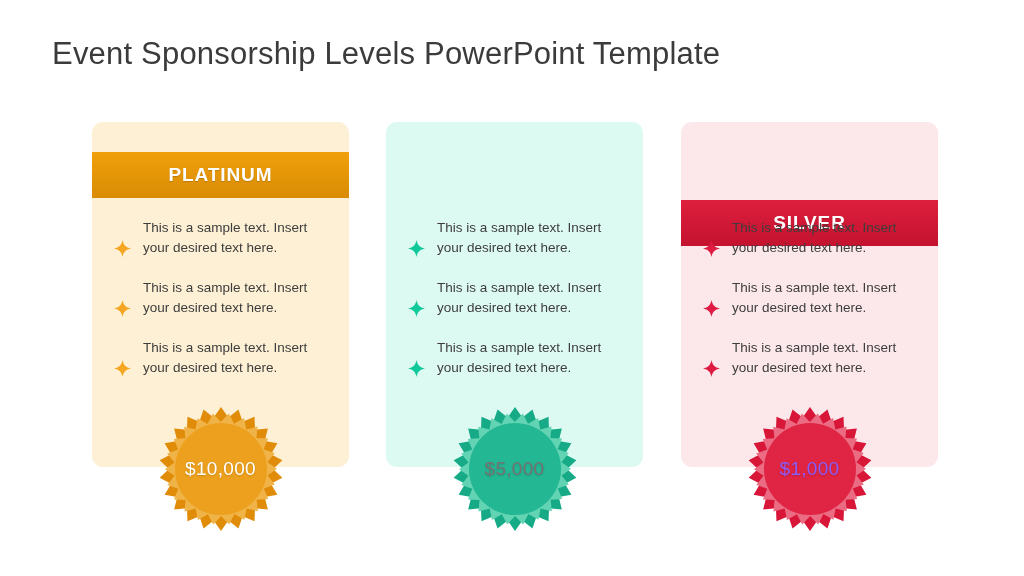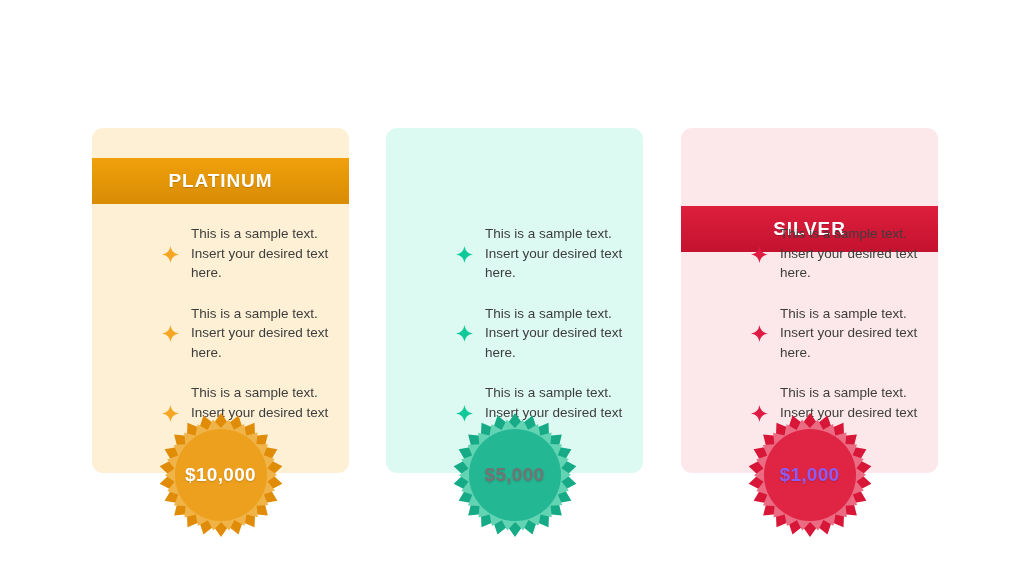--- a/index.html
+++ b/index.html
@@ -33,21 +33,21 @@
     font-weight: 400;
     color: #3b3b3b;
     letter-spacing: 0.2px;
     white-space: nowrap;
   }
 
   
   .cards {
     position: absolute;
     left: 0;
-    top: 128px;
+    top: 122px;
     width: 873px;
     height: 440px;
   }
   .card {
     position: absolute;
     top: 0;
     width: 257px;
     height: 345px;
     border-radius: 11px;
   }
@@ -82,25 +82,24 @@
 
   
   .bullets {
     position: absolute;
     left: 0;
     top: 96px;
     width: 100%;
   }
   .bullet-row {
     display: flex;
-    align-items: center;
+    align-items: flex-end;
     margin-bottom: 21px;
     padding-left: 22px;
     padding-right: 12px;
-    margin-left: 48px;
   }
   .bullet-icon {
     flex: 0 0 auto;
     width: 17px;
     height: 17px;
     margin-top: 2px;
     margin-right: 12px;
   }
   .bullet-icon svg { display: block; width: 17px; height: 17px; }
   .bullet-text {
@@ -125,31 +124,32 @@
     position: absolute;
     left: 0;
     top: 0;
     width: 128px;
     height: 128px;
     display: flex;
     align-items: center;
     justify-content: center;
     color: #ffffff;
     font-size: 19px;
-    font-weight: bold;
+    font-weight: normal;
     letter-spacing: 0.3px;
     text-shadow: 0 1px 2px rgba(0,0,0,0.16);
     pointer-events: none;
   }
 </style>
 </head>
 <body style="background: rgb(255, 255, 255);">
 
 <div id="slide" style="background: rgb(255, 255, 255);">
 
+  <div class="slide-title" style="color: rgb(59, 59, 59);">Event Sponsorship Levels PowerPoint Template</div>
 
   <div class="cards">
 
     <div class="card c0">
       <div class="card-body-bg" style="background: rgb(253, 240, 213);"></div>
 
       <div class="card-header" style="background: linear-gradient(rgb(240, 160, 10) 0%, rgb(217, 140, 5) 100%);">
         <span class="card-header-label" style="color: rgb(255, 255, 255);">PLATINUM</span>
       </div>
 

